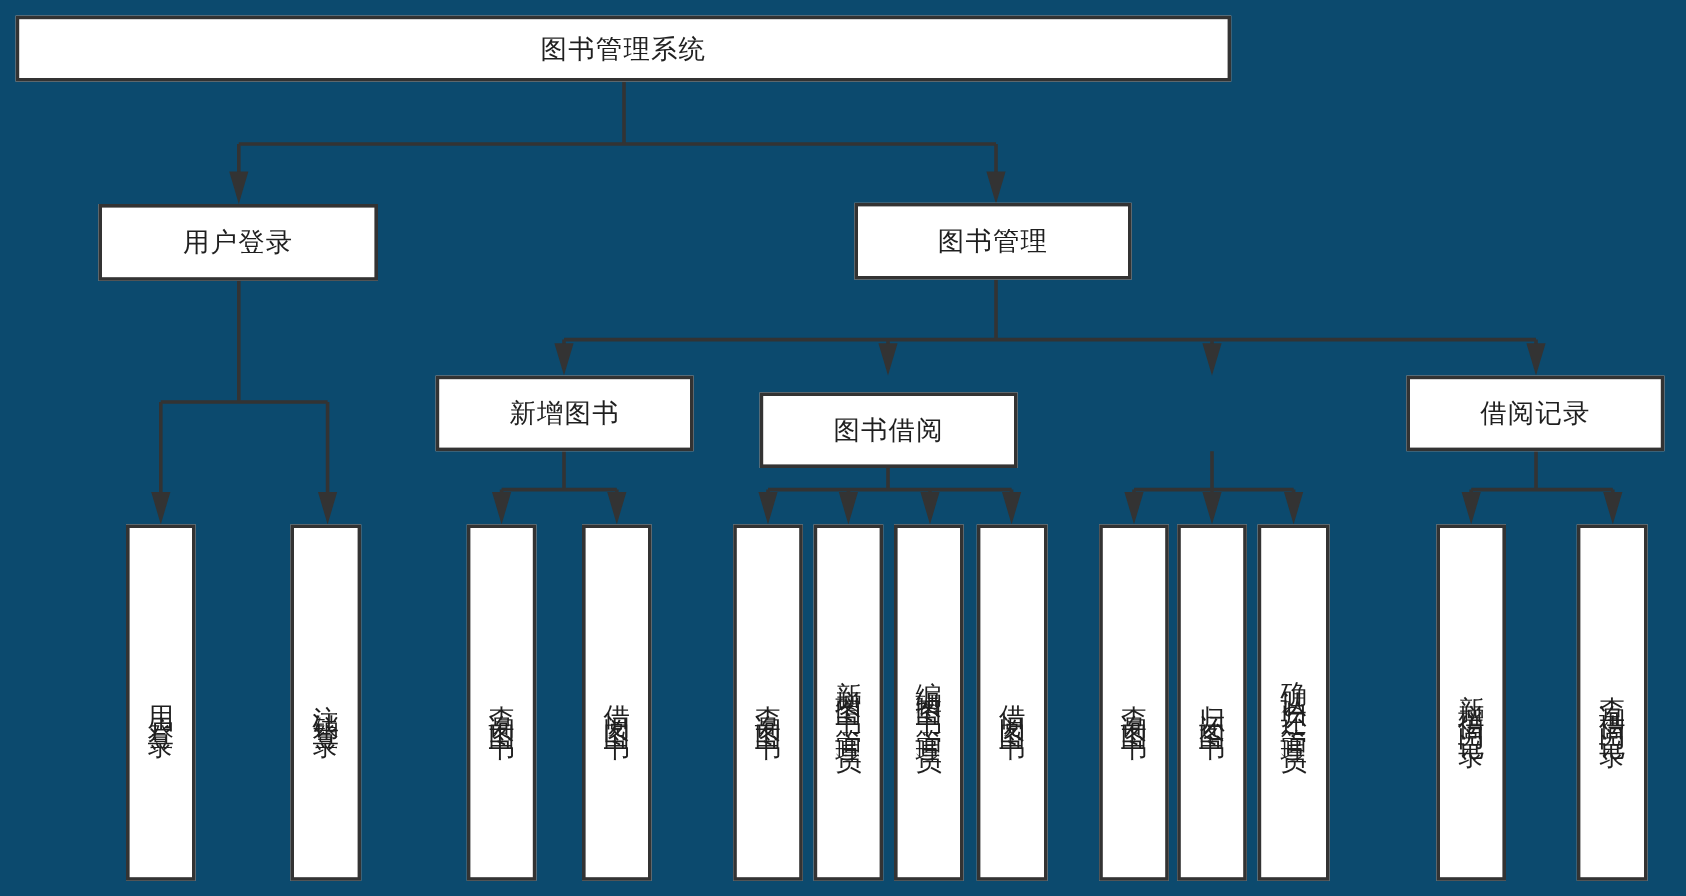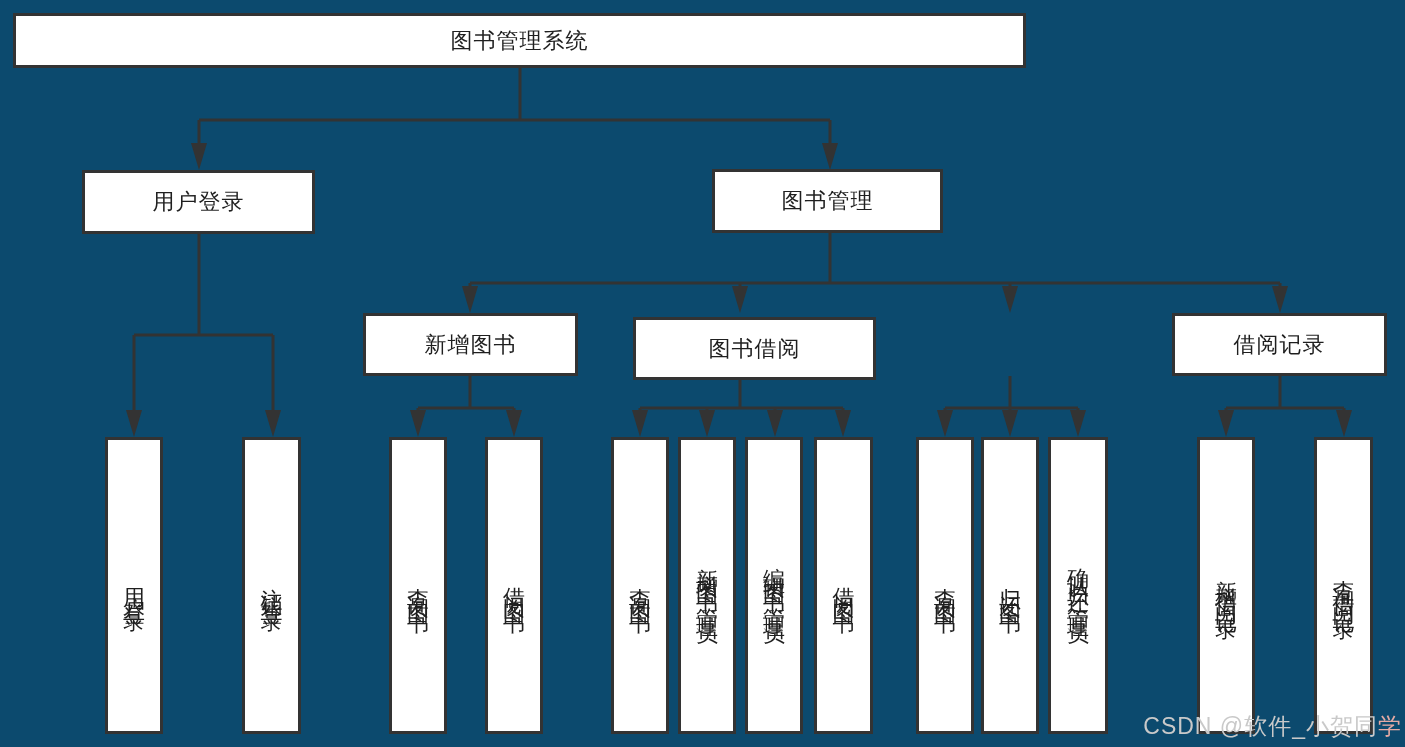--- a/index.html
+++ b/index.html
@@ -75,21 +75,21 @@
   <div class="node h" style="left:82px;top:170px;width:233px;height:64px">
     <span>用户登录</span>
   </div>
   <div class="node h" style="left:712px;top:169px;width:231px;height:64px">
     <span>图书管理</span>
   </div>
 
   <div class="node h" style="left:363px;top:313px;width:215px;height:63px">
     <span>新增图书</span>
   </div>
-  <div class="node h" style="left:633px;top:317px;width:243px;height:63px">
+  <div class="node h" style="left:633px;top:327px;width:215px;height:63px">
     <span>图书借阅</span>
   </div>
   <div class="node h" style="left:1172px;top:313px;width:215px;height:63px">
     <span>借阅记录</span>
   </div>
 
   <div class="node v" style="left:105px;top:437px;width:58px;height:297px">
     <span>用户登录</span>
   </div>
   <div class="node v" style="left:242px;top:437px;width:59px;height:297px">
@@ -126,17 +126,14 @@
     <span>确认归还（管理员）</span>
   </div>
 
   <div class="node v" style="left:1197px;top:437px;width:58px;height:297px">
     <span>新增借阅记录</span>
   </div>
   <div class="node v" style="left:1314px;top:437px;width:59px;height:297px">
     <span>查询借阅记录</span>
   </div>
 
-  <div class="watermark">
-    <span style="color:#c9c9c9">CSDN @软件_小贺同</span><span style="color:#e4aaa4">学</span>
-  </div>
 
 </div>
 
 </body></html>

